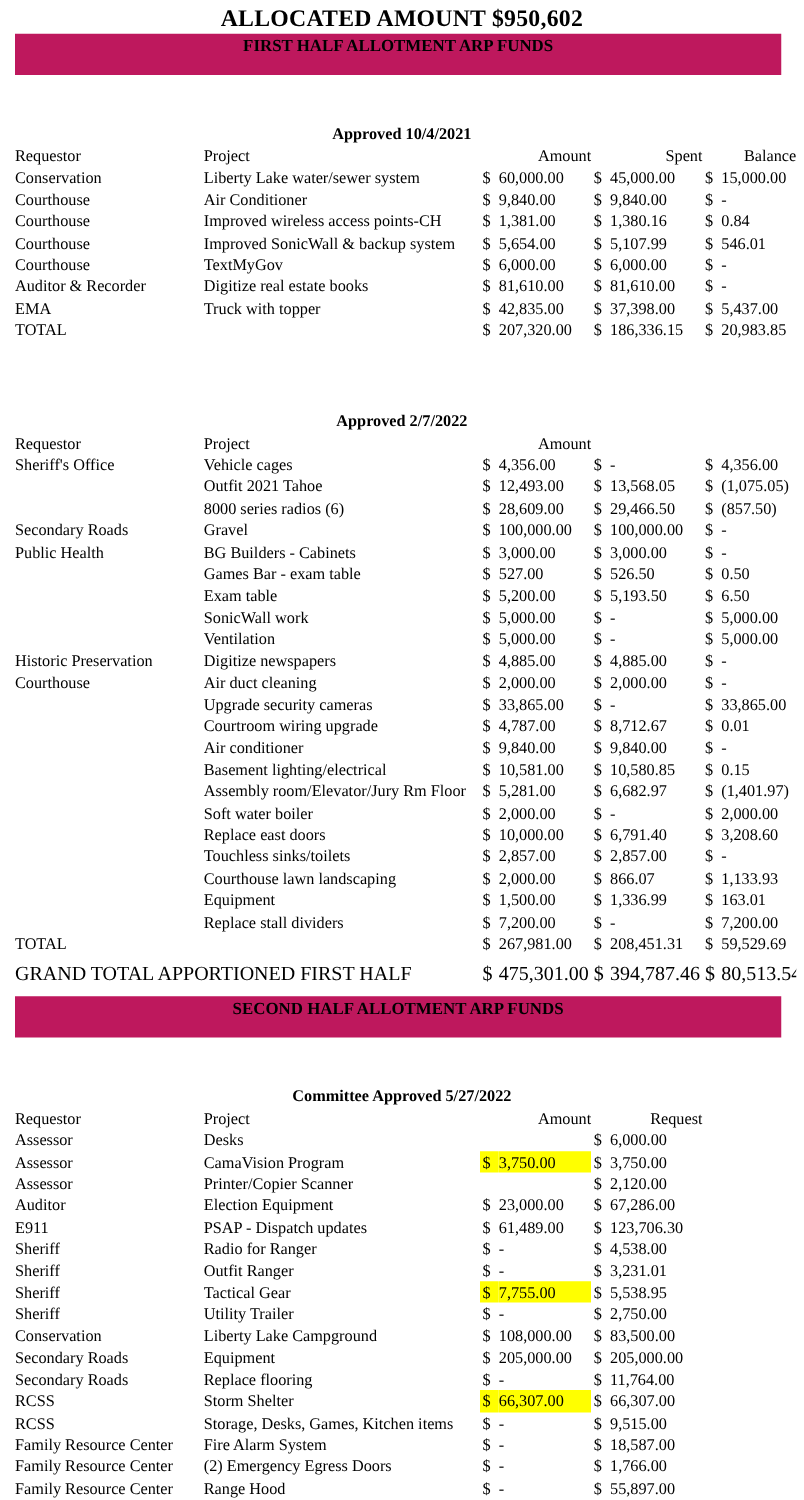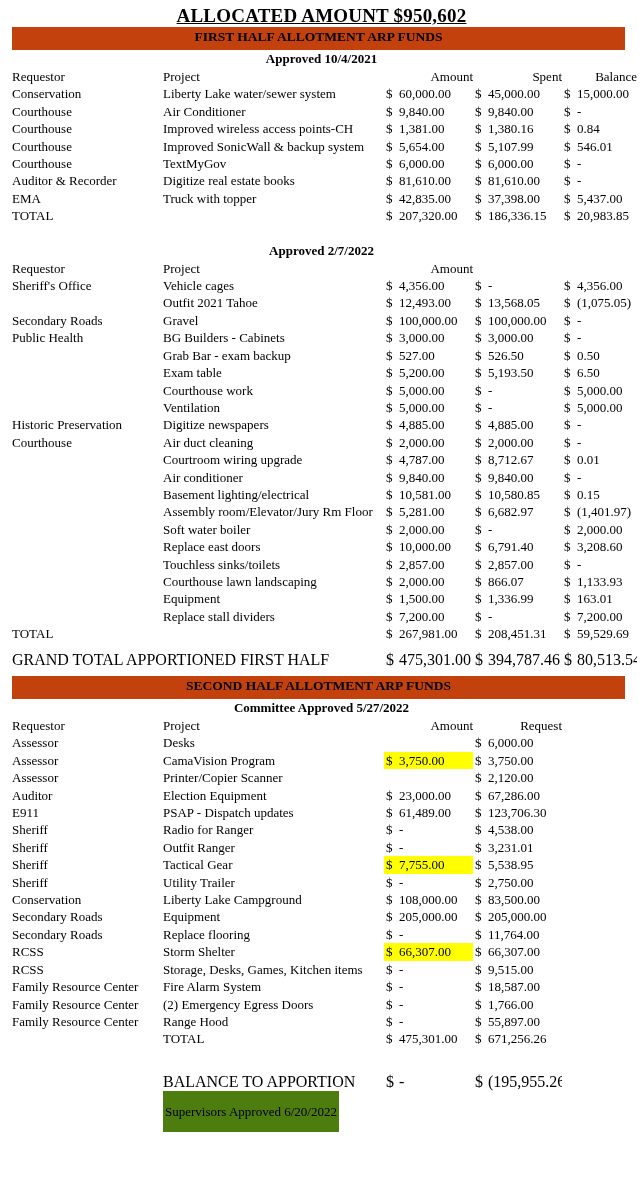--- a/index.html
+++ b/index.html
@@ -14,37 +14,37 @@
   .page{position:relative;width:643px;height:1200px;}
 
   
   .doc-title{
     text-align:center;
     font-weight:bold;
     font-size:19px;
     letter-spacing:.2px;
     padding-top:5px;
     line-height:22px;
-    text-decoration:underline;
   }
   .band{
-    background:#c2410c;
+    background:#be185d;
     margin:0 18px 0 12px;
     text-align:center;
     font-weight:bold;
     font-size:13.5px;
     line-height:19px;
-    height:23px;
+    height:33px;
   }
   .subhead{
     text-align:center;
     font-weight:bold;
     font-size:13px;
     line-height:18px;
     height:18px;
+    margin-top:38px;
   }
   .gap{height:17px;}
   .gap-s{height:8px;}
 
   
   table.t{
     border-collapse:collapse;
     width:625px;
     margin-left:12px;
     table-layout:fixed;
@@ -240,20 +240,30 @@
           <td></td>
           <td>Outfit 2021 Tahoe</td>
           <td class="sym">$</td>
           <td class="num">12,493.00</td>
           <td class="sym">$</td>
           <td class="num">13,568.05</td>
           <td class="sym">$</td>
           <td class="num">(1,075.05)</td>
         </tr>
         <tr>
+          <td></td>
+          <td>8000 series radios (6)</td>
+          <td class="sym">$</td>
+          <td class="num">28,609.00</td>
+          <td class="sym">$</td>
+          <td class="num">29,466.50</td>
+          <td class="sym">$</td>
+          <td class="num">(857.50)</td>
+        </tr>
+        <tr>
           <td>Secondary Roads</td>
           <td>Gravel</td>
           <td class="sym">$</td>
           <td class="num">100,000.00</td>
           <td class="sym">$</td>
           <td class="num">100,000.00</td>
           <td class="sym">$</td>
           <td class="num">-</td>
         </tr>
         <tr>
@@ -261,41 +271,41 @@
           <td>BG Builders - Cabinets</td>
           <td class="sym">$</td>
           <td class="num">3,000.00</td>
           <td class="sym">$</td>
           <td class="num">3,000.00</td>
           <td class="sym">$</td>
           <td class="num">-</td>
         </tr>
         <tr>
           <td></td>
-          <td>Grab Bar - exam backup</td>
+          <td>Games Bar - exam table</td>
           <td class="sym">$</td>
           <td class="num">527.00</td>
           <td class="sym">$</td>
           <td class="num">526.50</td>
           <td class="sym">$</td>
           <td class="num">0.50</td>
         </tr>
         <tr>
           <td></td>
           <td>Exam table</td>
           <td class="sym">$</td>
           <td class="num">5,200.00</td>
           <td class="sym">$</td>
           <td class="num">5,193.50</td>
           <td class="sym">$</td>
           <td class="num">6.50</td>
         </tr>
         <tr>
           <td></td>
-          <td>Courthouse work</td>
+          <td>SonicWall work</td>
           <td class="sym">$</td>
           <td class="num">5,000.00</td>
           <td class="sym">$</td>
           <td class="num">-</td>
           <td class="sym">$</td>
           <td class="num">5,000.00</td>
         </tr>
         <tr>
           <td></td>
           <td>Ventilation</td>
@@ -318,20 +328,30 @@
         </tr>
         <tr>
           <td>Courthouse</td>
           <td>Air duct cleaning</td>
           <td class="sym">$</td>
           <td class="num">2,000.00</td>
           <td class="sym">$</td>
           <td class="num">2,000.00</td>
           <td class="sym">$</td>
           <td class="num">-</td>
+        </tr>
+        <tr>
+          <td></td>
+          <td>Upgrade security cameras</td>
+          <td class="sym">$</td>
+          <td class="num">33,865.00</td>
+          <td class="sym">$</td>
+          <td class="num">-</td>
+          <td class="sym">$</td>
+          <td class="num">33,865.00</td>
         </tr>
         <tr>
           <td></td>
           <td>Courtroom wiring upgrade</td>
           <td class="sym">$</td>
           <td class="num">4,787.00</td>
           <td class="sym">$</td>
           <td class="num">8,712.67</td>
           <td class="sym">$</td>
           <td class="num">0.01</td>

